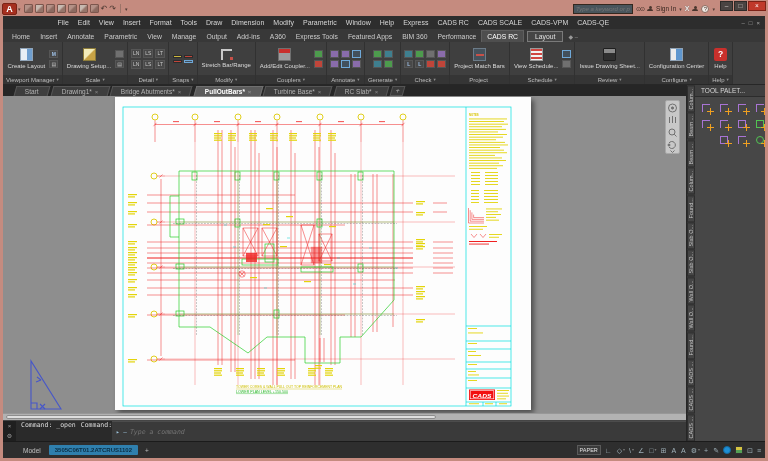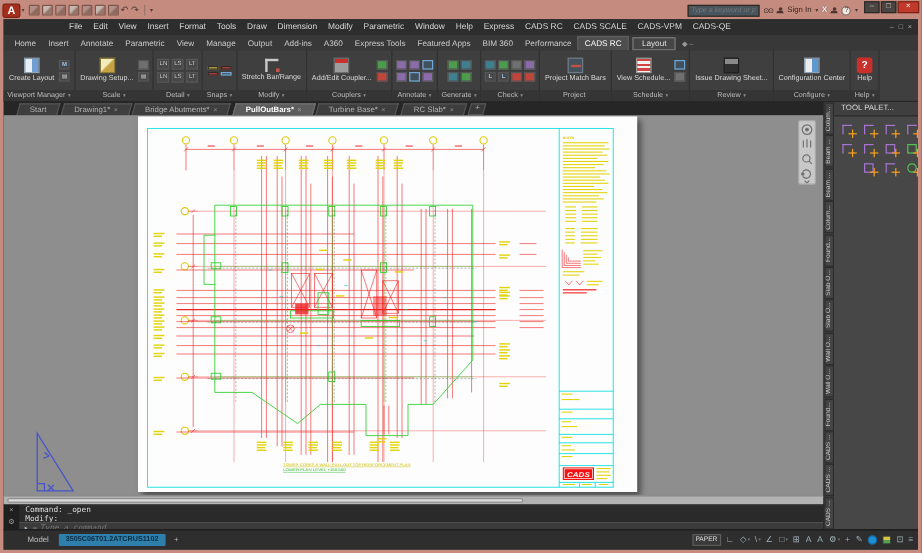--- a/index.html
+++ b/index.html
@@ -80,21 +80,21 @@
 .darea{position:relative;flex:1;background:#8e8e8e;overflow:hidden}
 .paper{position:absolute;left:112px;top:1px;width:416px;height:313px;background:#fdfdfd;box-shadow:3px 3px 5px rgba(0,0,0,.45)}
 .paper svg{display:block;width:100%;height:100%}
 .navbar{position:absolute;right:6px;top:4px;width:15px;height:54px;background:rgba(238,238,238,.6);border:1px solid #a8a8a8;border-radius:2px;display:flex;justify-content:center}
 .triangle{position:absolute;left:20px;top:262px}
 .hscroll{height:7px;background:#b2b2b2;border-top:1px solid #979797;position:relative}
 .hthumb{position:absolute;left:3px;top:1px;height:4px;width:430px;background:#dedede;border:1px solid #8d8d8d;border-radius:2px}
 
 .cmd{height:21px;background:#2a2a2a;display:flex;border-top:1px solid #454545}
 .cmdside{width:13px;background:#1f1f1f;display:flex;flex-direction:column;align-items:center;justify-content:space-between;padding:2px 0;color:#9a9a9a;font-size:6px}
-.cmdmain{flex:1;display:flex;flex-direction:column;font-family:"DejaVu Sans Mono",monospace;font-size:6.5px;color:#dcdcdc}
+.cmdmain{flex:1;display:flex;font-family:"DejaVu Sans Mono",monospace;font-size:6.5px;color:#dcdcdc}
 .cline{height:7px;display:flex;align-items:center;padding-left:5px;white-space:pre}
 .cinput{flex:1;background:#3a3a3a;border-top:1px solid #4c4c4c;display:flex;align-items:center;padding-left:4px;gap:3px}
 .cprompt{color:#9cc2da;font-size:6px}
 .cinput input{flex:1;background:transparent;border:none;outline:none;color:#b5b5b5;font-style:italic;font-size:6.5px;font-family:"DejaVu Sans Mono",monospace}
 
 .statusbar{height:17px;background:#2e2e2e;display:flex;align-items:center;font-size:6.5px;color:#c0c0c0;padding:0 4px;border-top:1px solid #1b1b1b}
 .model{padding:0 8px 0 16px}
 .ltab{background:#2f7fad;color:#0a2c41;font-weight:bold;padding:2px 6px;font-size:6px;border-radius:1px;white-space:nowrap}
 .addlayout{padding:0 7px;color:#bbb}
 .sright{margin-left:auto;display:flex;align-items:center;gap:4px}
@@ -870,21 +870,21 @@
           <div class="hthumb"></div>
         </div>
 
         <div class="cmd">
           <div class="cmdside">
             <span>×</span>
             <span>⚙</span>
           </div>
           <div class="cmdmain">
             <div class="cline">Command: _open</div>
-            <div class="cline">Modify:</div>
+            <div class="cline">Command:</div>
             <div class="cinput">
               <span class="cprompt">▸ –</span>
               <input placeholder="Type a command" style="">
             </div>
           </div>
         </div>
       </div>
 
       <div class="palette">
         <div class="ptabs">

